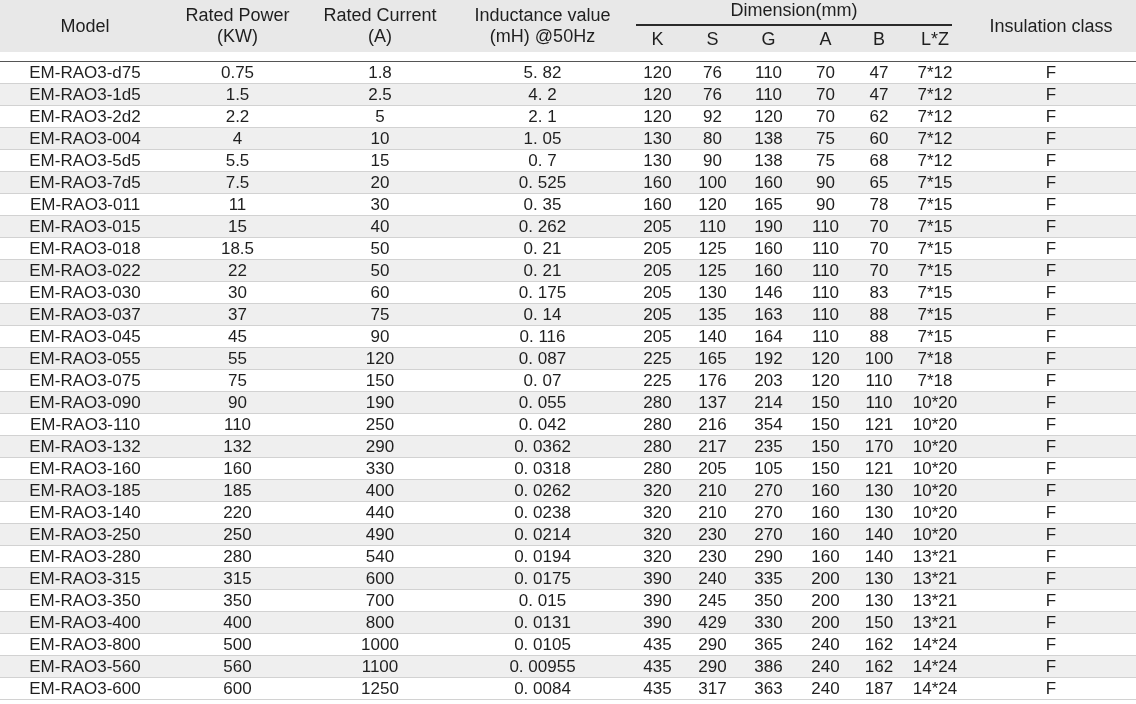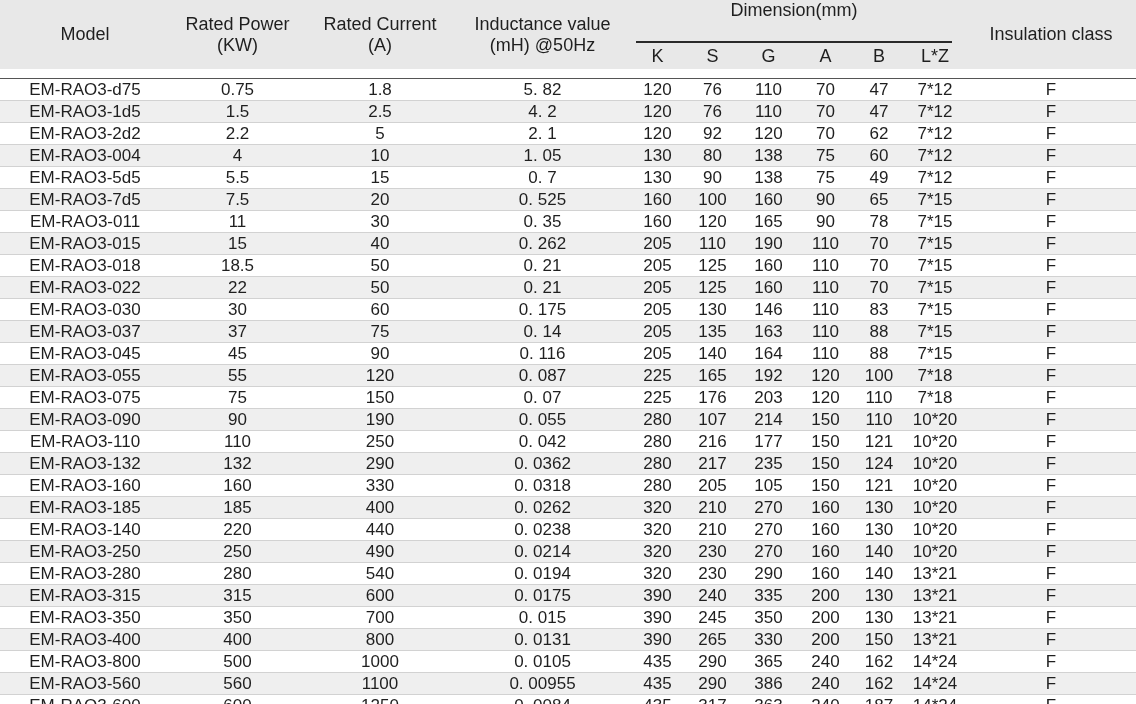--- a/index.html
+++ b/index.html
@@ -27,21 +27,21 @@
     text-align: center;
     vertical-align: middle;
     padding: 0;
   }
   thead tr.hrow1 th { height: 26px; }
   thead tr.hrow2 th { height: 26px; font-size: 18px; }
   th.group-dim { vertical-align: bottom; }
   th.group-dim .dim-underline {
     display: block;
     margin: 0 14px 0 6px;
-    padding-bottom: 20px;
+    padding-bottom: 3px;
     border-bottom: 2px solid #2a2a2a;
   }
   thead th .h2line { display: block; }
   
   tbody tr.spacer td {
     height: 9px;
     background: #ffffff;
     border: none;
     border-bottom: 1px solid #555555;
     padding: 0;
@@ -163,21 +163,21 @@
       </tr>
       <tr class="datarow">
         <td>EM-RAO3-5d5</td>
         <td>5.5</td>
         <td>15</td>
         <td>0. 7</td>
         <td>130</td>
         <td>90</td>
         <td>138</td>
         <td>75</td>
-        <td>49</td>
+        <td>68</td>
         <td>7*12</td>
         <td>F</td>
       </tr>
       <tr class="datarow stripe">
         <td>EM-RAO3-7d5</td>
         <td>7.5</td>
         <td>20</td>
         <td>0. 525</td>
         <td>160</td>
         <td>100</td>
@@ -303,50 +303,50 @@
         <td>110</td>
         <td>7*18</td>
         <td>F</td>
       </tr>
       <tr class="datarow stripe">
         <td>EM-RAO3-090</td>
         <td>90</td>
         <td>190</td>
         <td>0. 055</td>
         <td>280</td>
-        <td>107</td>
+        <td>137</td>
         <td>214</td>
         <td>150</td>
         <td>110</td>
         <td>10*20</td>
         <td>F</td>
       </tr>
       <tr class="datarow">
         <td>EM-RAO3-110</td>
         <td>110</td>
         <td>250</td>
         <td>0. 042</td>
         <td>280</td>
         <td>216</td>
-        <td>177</td>
+        <td>354</td>
         <td>150</td>
         <td>121</td>
         <td>10*20</td>
         <td>F</td>
       </tr>
       <tr class="datarow stripe">
         <td>EM-RAO3-132</td>
         <td>132</td>
         <td>290</td>
         <td>0. 0362</td>
         <td>280</td>
         <td>217</td>
         <td>235</td>
         <td>150</td>
-        <td>124</td>
+        <td>170</td>
         <td>10*20</td>
         <td>F</td>
       </tr>
       <tr class="datarow">
         <td>EM-RAO3-160</td>
         <td>160</td>
         <td>330</td>
         <td>0. 0318</td>
         <td>280</td>
         <td>205</td>
@@ -433,21 +433,21 @@
         <td>130</td>
         <td>13*21</td>
         <td>F</td>
       </tr>
       <tr class="datarow stripe">
         <td>EM-RAO3-400</td>
         <td>400</td>
         <td>800</td>
         <td>0. 0131</td>
         <td>390</td>
-        <td>265</td>
+        <td>429</td>
         <td>330</td>
         <td>200</td>
         <td>150</td>
         <td>13*21</td>
         <td>F</td>
       </tr>
       <tr class="datarow">
         <td>EM-RAO3-800</td>
         <td>500</td>
         <td>1000</td>

